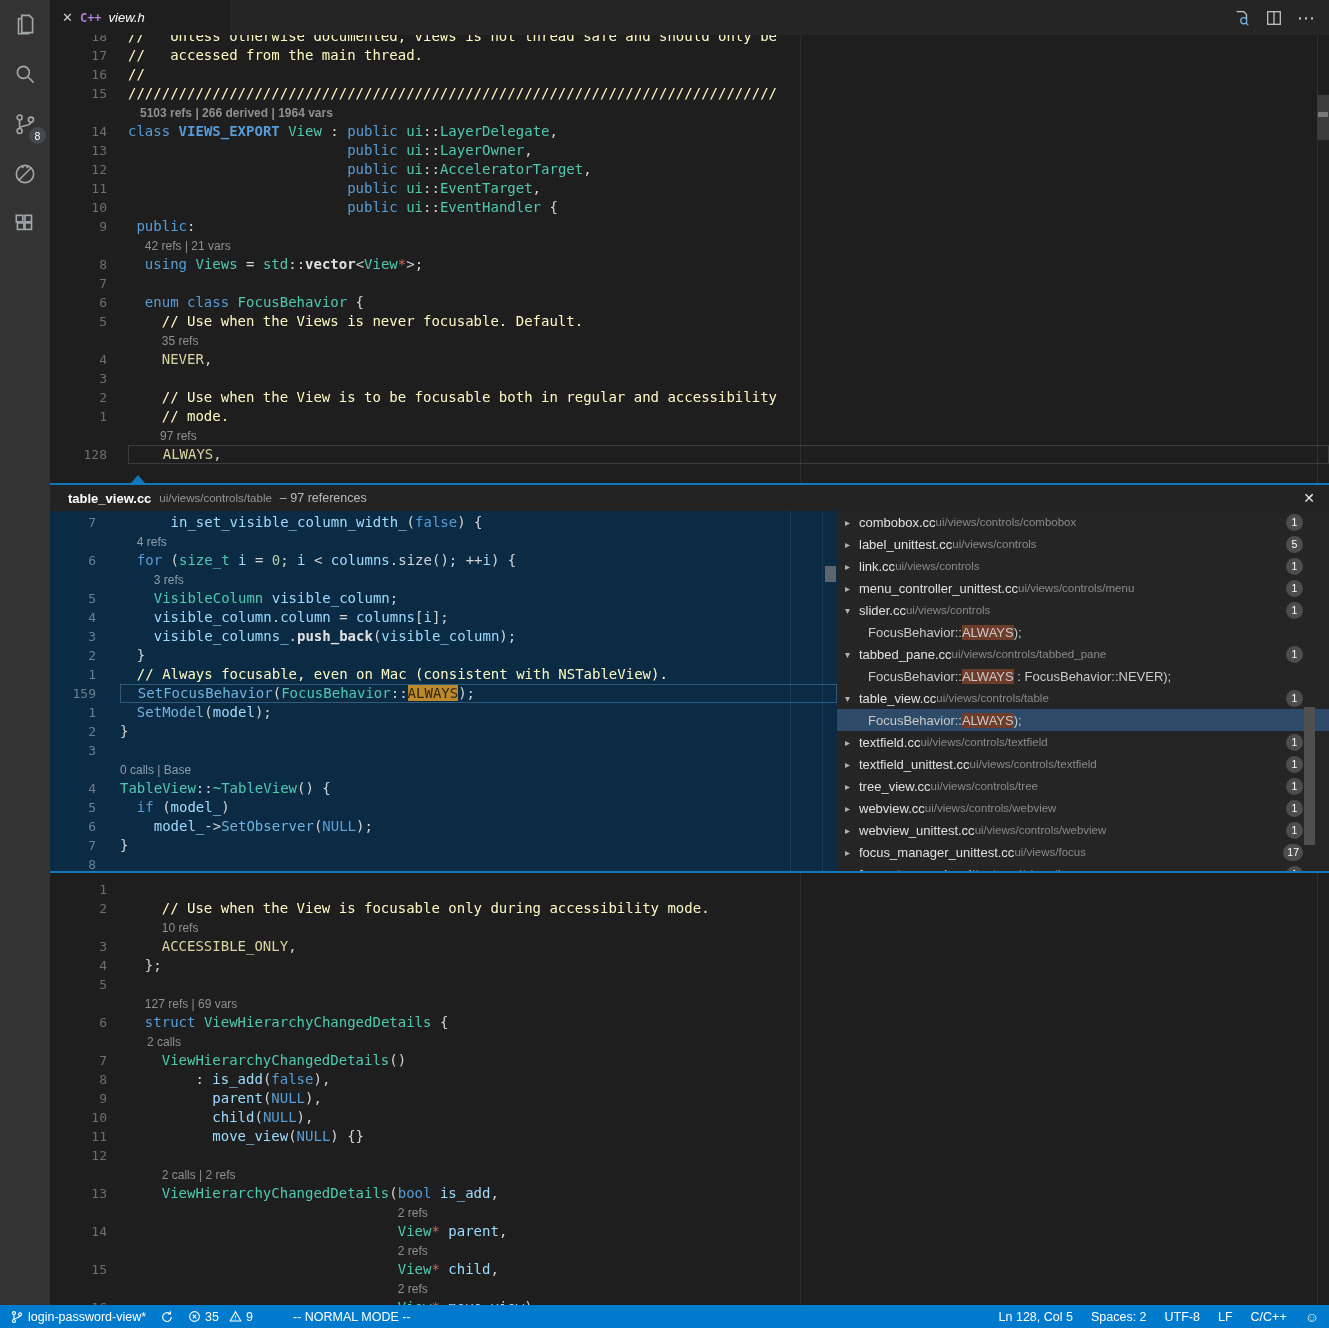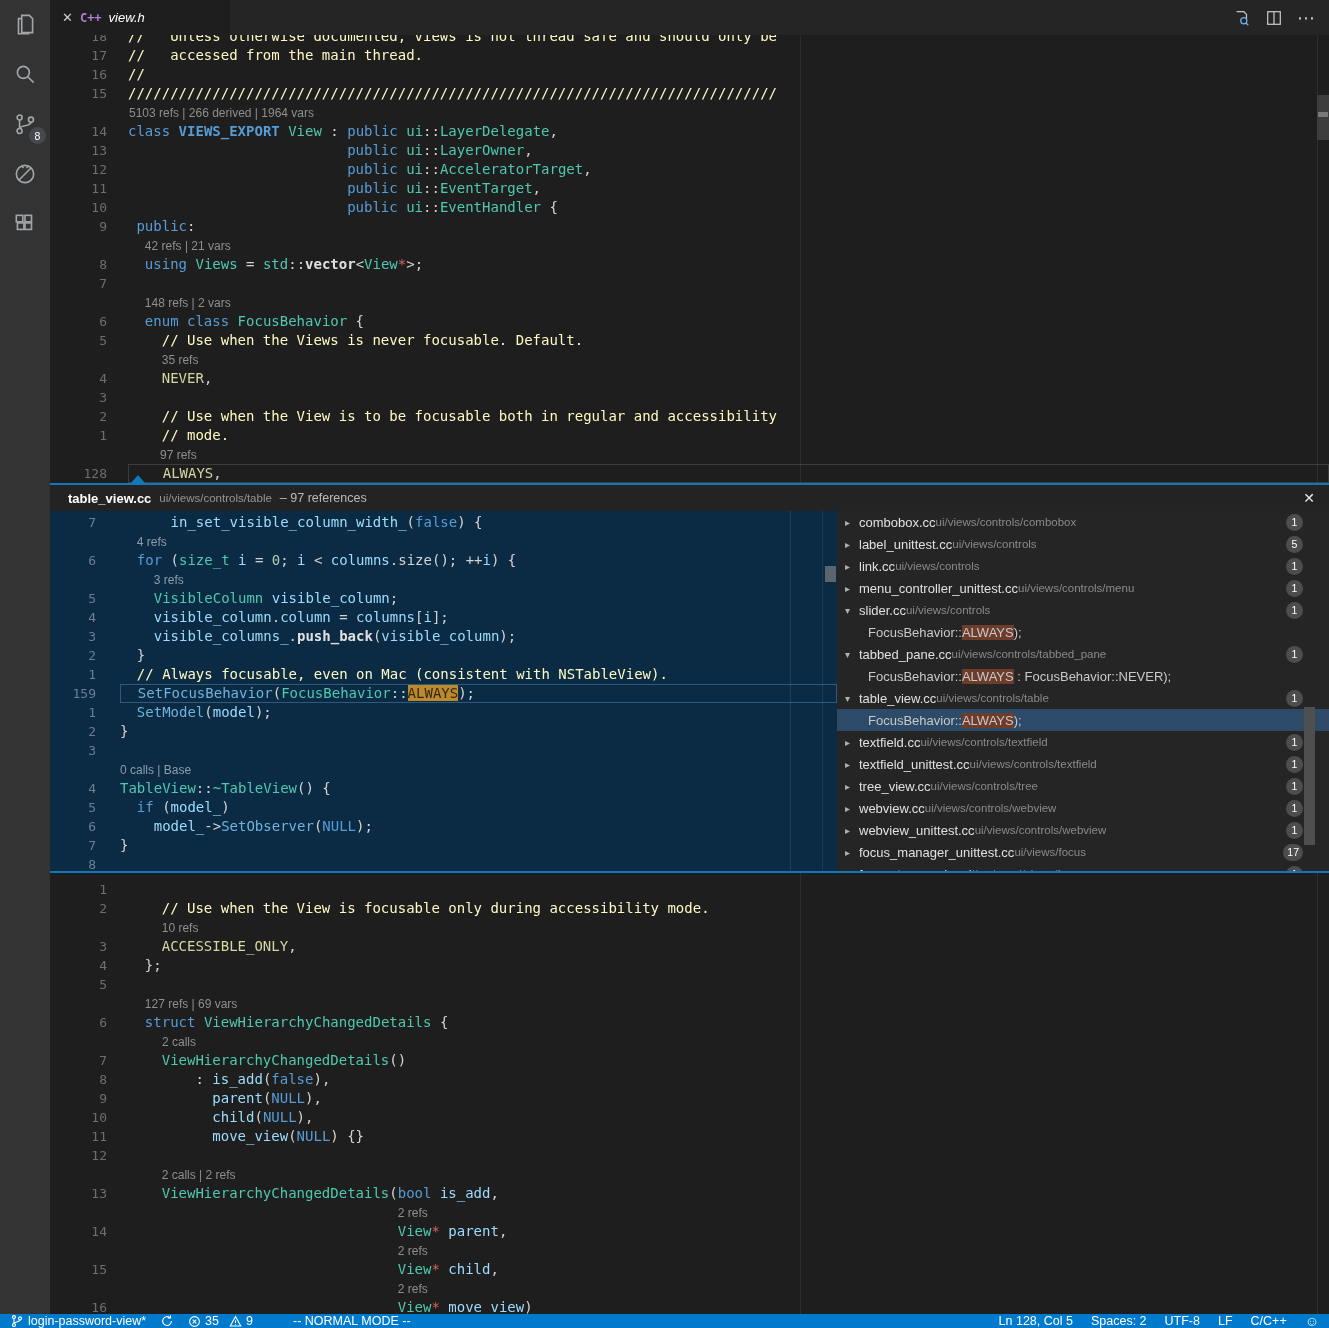--- a/index.html
+++ b/index.html
@@ -106,21 +106,21 @@
            overflow:hidden; text-overflow:ellipsis; }
   .rbadge { margin-left:auto; margin-right:20px; min-width:17px; height:17px; padding:0 4px;
             border-radius:9px; background:#4d4d4d; color:#ffffff; font-size:10.5px;
             display:flex; align-items:center; justify-content:center; flex:none; }
   .rmatch { color:#c9c9c9; font-size:13px; padding-left:23px; white-space:pre; }
   .rmatch .hit { background:#6e3c2b; }
   .res-scroll { position:absolute; left:467px; top:196px; width:11px; height:138px;
                 background:#4f4f4f; cursor:pointer; }
 
   
-  .status-bar { height:14px; background:#007acc; color:#ffffff; display:flex;
+  .status-bar { height:23px; background:#007acc; color:#ffffff; display:flex;
                 align-items:center; font-size:12.5px; flex:none; padding:0 10px; }
   .sb-item { display:flex; align-items:center; gap:4px; cursor:pointer; }
   .sb-left { display:flex; align-items:center; gap:14px; }
   .sb-right { margin-left:auto; display:flex; align-items:center; gap:18px; }
   .status-bar svg { stroke:#ffffff; fill:none; stroke-width:1.3; }
   .sb-mode { margin-left:26px; }
 </style>
 </head>
 <body>
 
@@ -195,31 +195,30 @@
       </div>
 
       <div class="editor-area">
 
         <div class="sec sec-top">
           <div class="code-scroll">
               <div class="crow"><span class="ln">18</span><span class="cline"><span class="tk-cm">//   Unless otherwise documented, views is not thread safe and should only be</span></span></div>
               <div class="crow"><span class="ln">17</span><span class="cline"><span class="tk-cm">//   accessed from the main thread.</span></span></div>
               <div class="crow"><span class="ln">16</span><span class="cline"><span class="tk-cm">//</span></span></div>
               <div class="crow"><span class="ln">15</span><span class="cline"><span class="tk-cm">/////////////////////////////////////////////////////////////////////////////</span></span></div>
-              <div class="crow"><span class="ln"></span><span class="cline"><span class="lens" style="margin-left: 1px;">5103 refs | 266 derived | 1964 vars</span></span></div>
+              <div class="crow"><span class="ln"></span><span class="cline"><span class="lens" style="margin-left: 12px; font-weight: bold;">5103 refs | 266 derived | 1964 vars</span></span></div>
               <div class="crow"><span class="ln">14</span><span class="cline"><span class="tk-kw">class</span><span class="tk-wh"> </span><span class="tk-kwb">VIEWS_EXPORT</span><span class="tk-wh"> </span><span class="tk-ty">View</span><span class="tk-wh"> : </span><span class="tk-kw">public</span><span class="tk-wh"> </span><span class="tk-ty">ui</span><span class="tk-wh">::</span><span class="tk-ty">LayerDelegate</span><span class="tk-wh">,</span></span></div>
               <div class="crow"><span class="ln">13</span><span class="cline"><span class="tk-wh">                          </span><span class="tk-kw">public</span><span class="tk-wh"> </span><span class="tk-ty">ui</span><span class="tk-wh">::</span><span class="tk-ty">LayerOwner</span><span class="tk-wh">,</span></span></div>
               <div class="crow"><span class="ln">12</span><span class="cline"><span class="tk-wh">                          </span><span class="tk-kw">public</span><span class="tk-wh"> </span><span class="tk-ty">ui</span><span class="tk-wh">::</span><span class="tk-ty">AcceleratorTarget</span><span class="tk-wh">,</span></span></div>
               <div class="crow"><span class="ln">11</span><span class="cline"><span class="tk-wh">                          </span><span class="tk-kw">public</span><span class="tk-wh"> </span><span class="tk-ty">ui</span><span class="tk-wh">::</span><span class="tk-ty">EventTarget</span><span class="tk-wh">,</span></span></div>
               <div class="crow"><span class="ln">10</span><span class="cline"><span class="tk-wh">                          </span><span class="tk-kw">public</span><span class="tk-wh"> </span><span class="tk-ty">ui</span><span class="tk-wh">::</span><span class="tk-ty">EventHandler</span><span class="tk-wh"> {</span></span></div>
               <div class="crow"><span class="ln">9</span><span class="cline"><span class="tk-wh"> </span><span class="tk-kw">public</span><span class="tk-wh">:</span></span></div>
               <div class="crow"><span class="ln"></span><span class="cline"><span class="lens" style="margin-left: 16.86px;">42 refs | 21 vars</span></span></div>
               <div class="crow"><span class="ln">8</span><span class="cline"><span class="tk-wh">  </span><span class="tk-kw">using</span><span class="tk-wh"> </span><span class="tk-ty">Views</span><span class="tk-wh"> = </span><span class="tk-ty">std</span><span class="tk-wh">::</span><span class="tk-whb">vector</span><span class="tk-wh">&lt;</span><span class="tk-ty">View</span><span class="tk-pt">*</span><span class="tk-wh">&gt;;</span></span></div>
               <div class="crow"><span class="ln">7</span><span class="cline"></span></div>
-              <div class="crow"><span class="ln"></span><span class="cline"><span class="lens" style="margin-left: 16.86px;">148 refs | 2 vars</span></span></div>
               <div class="crow"><span class="ln">6</span><span class="cline"><span class="tk-wh">  </span><span class="tk-kw">enum</span><span class="tk-wh"> </span><span class="tk-kw">class</span><span class="tk-wh"> </span><span class="tk-ty">FocusBehavior</span><span class="tk-wh"> {</span></span></div>
               <div class="crow"><span class="ln">5</span><span class="cline"><span class="tk-cm">    // Use when the Views is never focusable. Default.</span></span></div>
               <div class="crow"><span class="ln"></span><span class="cline"><span class="lens" style="margin-left: 33.72px;">35 refs</span></span></div>
               <div class="crow"><span class="ln">4</span><span class="cline"><span class="tk-wh">    </span><span class="tk-en">NEVER</span><span class="tk-wh">,</span></span></div>
               <div class="crow"><span class="ln">3</span><span class="cline"></span></div>
               <div class="crow"><span class="ln">2</span><span class="cline"><span class="tk-cm">    // Use when the View is to be focusable both in regular and accessibility</span></span></div>
               <div class="crow"><span class="ln">1</span><span class="cline"><span class="tk-cm">    // mode.</span></span></div>
               <div class="crow"><span class="ln"></span><span class="cline"><span class="lens" style="margin-left: 32px;">97 refs</span></span></div>
               <div class="crow cur"><span class="ln">128</span><span class="cline"><span class="tk-wh">    </span><span class="tk-en">ALWAYS</span><span class="tk-wh">,</span></span></div>
             </div>
@@ -365,21 +364,21 @@
         <div class="sec sec-bottom">
           <div class="code-scroll">
               <div class="crow"><span class="ln">1</span><span class="cline"></span></div>
               <div class="crow"><span class="ln">2</span><span class="cline"><span class="tk-cm">    // Use when the View is focusable only during accessibility mode.</span></span></div>
               <div class="crow"><span class="ln"></span><span class="cline"><span class="lens" style="margin-left: 33.72px;">10 refs</span></span></div>
               <div class="crow"><span class="ln">3</span><span class="cline"><span class="tk-wh">    </span><span class="tk-en">ACCESSIBLE_ONLY</span><span class="tk-wh">,</span></span></div>
               <div class="crow"><span class="ln">4</span><span class="cline"><span class="tk-wh">  };</span></span></div>
               <div class="crow"><span class="ln">5</span><span class="cline"></span></div>
               <div class="crow"><span class="ln"></span><span class="cline"><span class="lens" style="margin-left: 16.86px;">127 refs | 69 vars</span></span></div>
               <div class="crow"><span class="ln">6</span><span class="cline"><span class="tk-wh">  </span><span class="tk-kw">struct</span><span class="tk-wh"> </span><span class="tk-ty">ViewHierarchyChangedDetails</span><span class="tk-wh"> {</span></span></div>
-              <div class="crow"><span class="ln"></span><span class="cline"><span class="lens" style="margin-left: 34px;">2 calls</span></span></div>
+              <div class="crow"><span class="ln"></span><span class="cline"><span class="lens" style="margin-left: 19px;">2 calls</span></span></div>
               <div class="crow"><span class="ln">7</span><span class="cline"><span class="tk-wh">    </span><span class="tk-ty">ViewHierarchyChangedDetails</span><span class="tk-wh">()</span></span></div>
               <div class="crow"><span class="ln">8</span><span class="cline"><span class="tk-wh">        : </span><span class="tk-va">is_add</span><span class="tk-wh">(</span><span class="tk-kw">false</span><span class="tk-wh">),</span></span></div>
               <div class="crow"><span class="ln">9</span><span class="cline"><span class="tk-wh">          </span><span class="tk-va">parent</span><span class="tk-wh">(</span><span class="tk-kw">NULL</span><span class="tk-wh">),</span></span></div>
               <div class="crow"><span class="ln">10</span><span class="cline"><span class="tk-wh">          </span><span class="tk-va">child</span><span class="tk-wh">(</span><span class="tk-kw">NULL</span><span class="tk-wh">),</span></span></div>
               <div class="crow"><span class="ln">11</span><span class="cline"><span class="tk-wh">          </span><span class="tk-va">move_view</span><span class="tk-wh">(</span><span class="tk-kw">NULL</span><span class="tk-wh">) {}</span></span></div>
               <div class="crow"><span class="ln">12</span><span class="cline"></span></div>
               <div class="crow"><span class="ln"></span><span class="cline"><span class="lens" style="margin-left: 33.72px;">2 calls | 2 refs</span></span></div>
               <div class="crow"><span class="ln">13</span><span class="cline"><span class="tk-wh">    </span><span class="tk-ty">ViewHierarchyChangedDetails</span><span class="tk-wh">(</span><span class="tk-kw">bool</span><span class="tk-wh"> </span><span class="tk-va">is_add</span><span class="tk-wh">,</span></span></div>
               <div class="crow"><span class="ln"></span><span class="cline"><span class="lens" style="margin-left: 269.76px;">2 refs</span></span></div>
               <div class="crow"><span class="ln">14</span><span class="cline"><span class="tk-wh">                                </span><span class="tk-ty">View</span><span class="tk-pt">*</span><span class="tk-wh"> </span><span class="tk-va">parent</span><span class="tk-wh">,</span></span></div>

